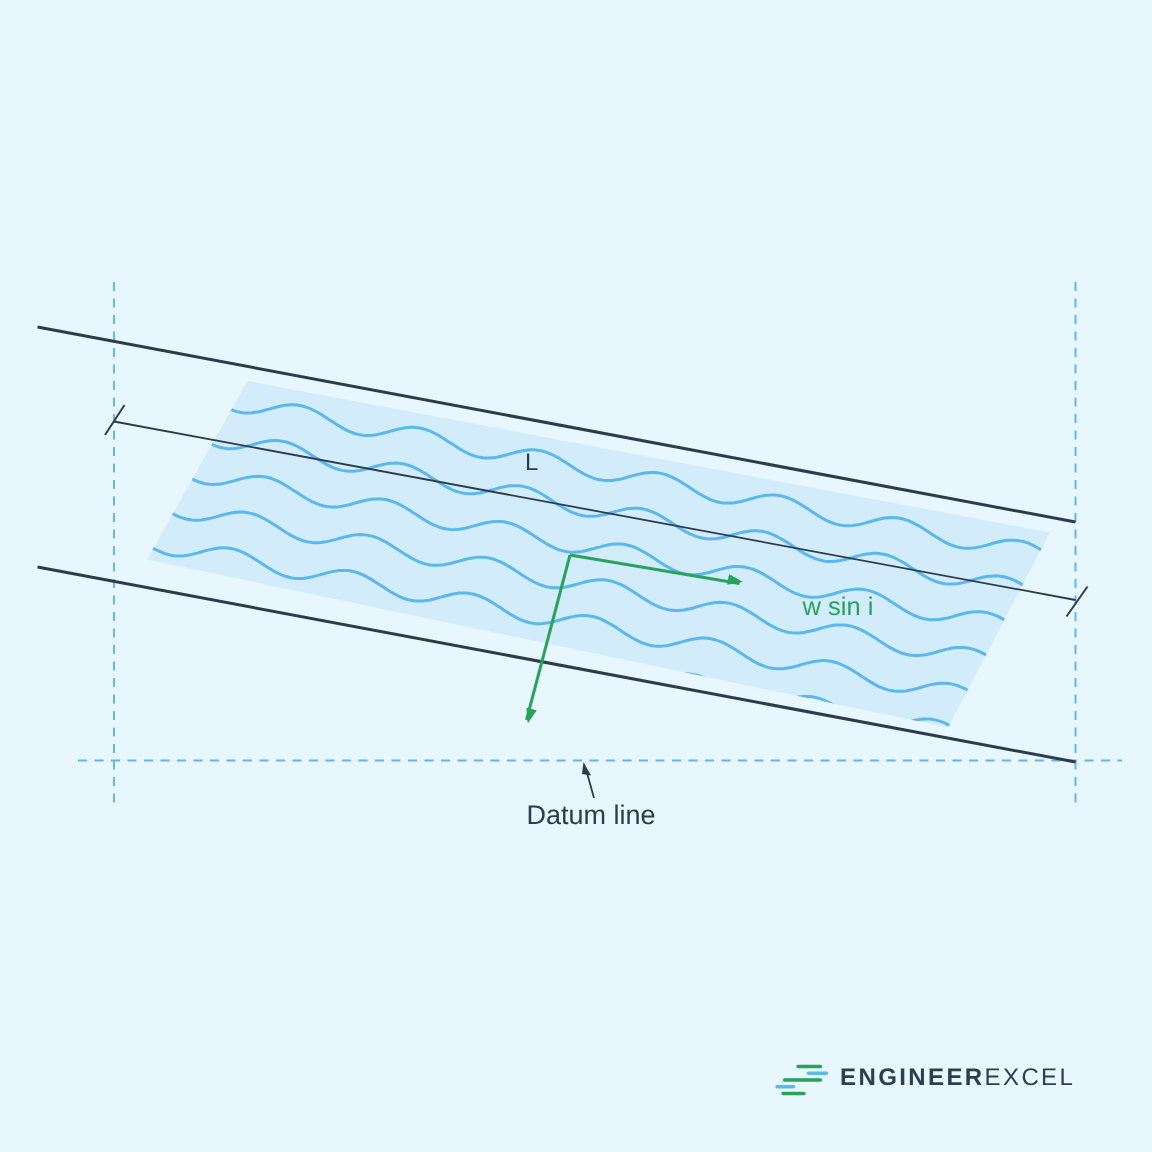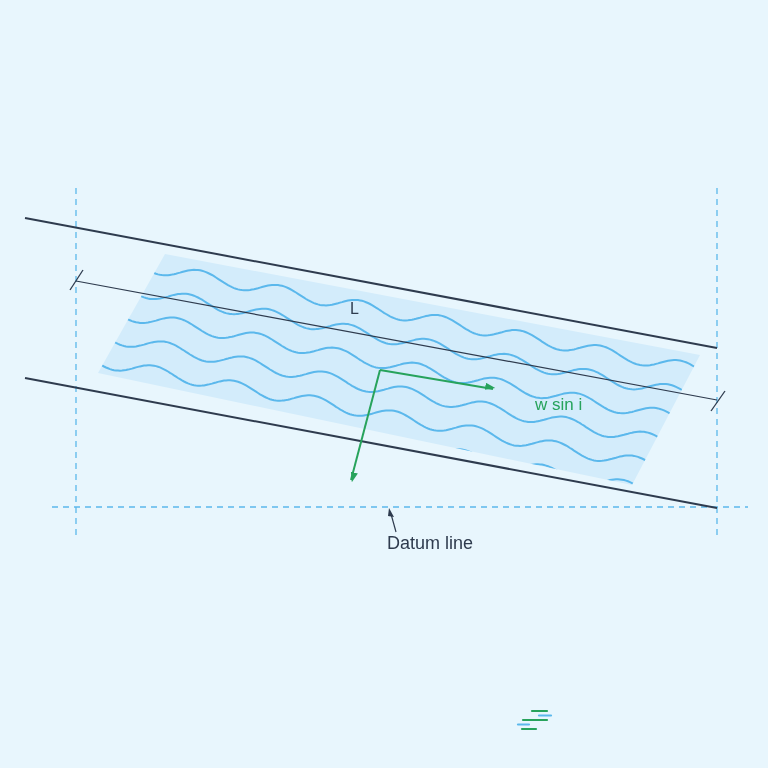--- a/index.html
+++ b/index.html
@@ -6,21 +6,21 @@
     body {
       width: 768px; height: 768px; overflow: hidden;
       background: #e8f6fd;
       font-family: "Liberation Sans", "DejaVu Sans", sans-serif;
       position: relative;
     }
     #diagram { position: absolute; left: 0; top: 0; }
     .lbl { position: absolute; white-space: nowrap; }
     .lbl-L { left: 350px; top: 300px; font-size: 16px; color: #2e3b4e; }
     .lbl-wsin { left: 535px; top: 395px; font-size: 17px; color: #27a35c; }
-    .lbl-datum { left: 351px; top: 533px; font-size: 18px; color: #2e3b4e; margin-left: 36px; }
+    .lbl-datum { left: 351px; top: 533px; font-size: 18px; color: #2e3b4e; }
     .logo { position: absolute; left: 516px; top: 708px; display: flex; align-items: center; }
     .logo-text { font-size: 16px; letter-spacing: 1.6px; margin-left: 6px; }
     .logo-text .a { color: #2c3e50; font-weight: bold; }
     .logo-text .b { color: #2c3e50; font-weight: normal; }
   </style>
 </head>
 <body>
 
 <svg id="diagram" width="768" height="768" viewBox="0 0 768 768">
   <defs>
@@ -80,13 +80,16 @@
     <line x1="5" y1="19" x2="19" y2="19" stroke="#27a35c"></line>
   </g>
 </svg>
 
 <div class="lbl lbl-L">L</div>
 <div class="lbl lbl-wsin">w sin i</div>
 <div class="lbl lbl-datum">Datum line</div>
 
 <div class="logo">
   <div style="width:38px;height:22px;"></div>
+  <div class="logo-text">
+    <span class="a">ENGINEER</span><span class="b">EXCEL</span>
+  </div>
 </div>
 
 </body></html>

